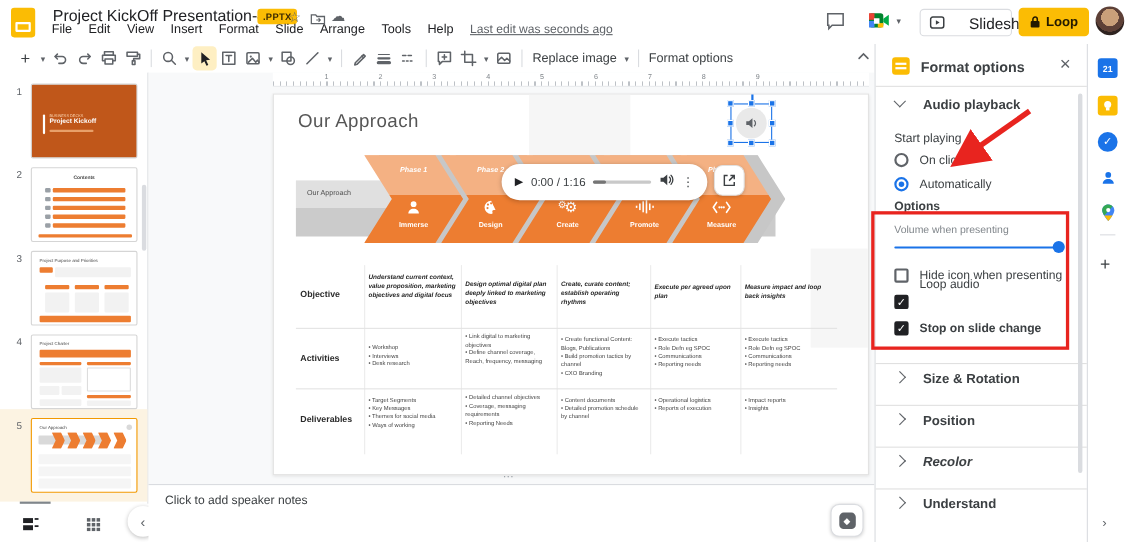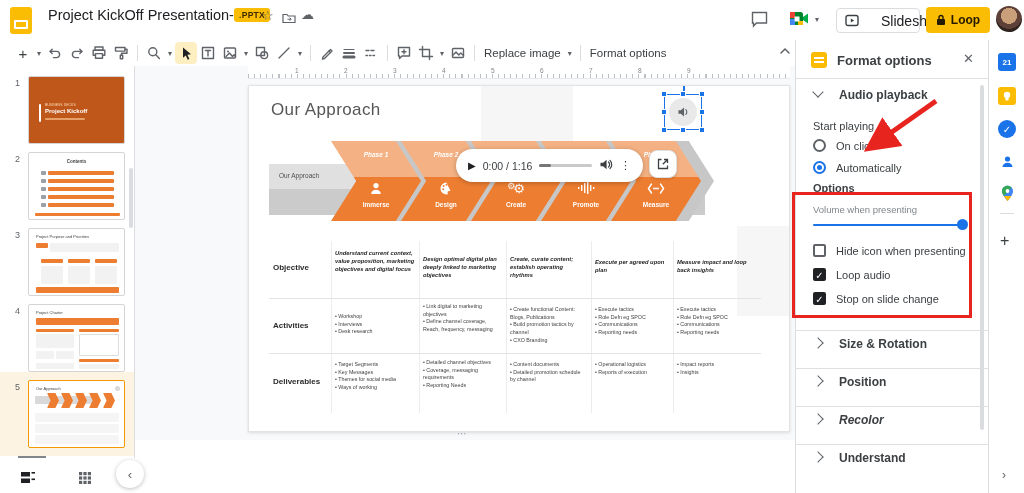--- a/index.html
+++ b/index.html
@@ -141,20 +141,32 @@
   <div class="abs pptx-badge">.PPTX</div>
   <div class="abs hdr-ic" style="left:262px;">☆</div>
   <div class="abs" style="left:282px;top:10px;">
     <svg width="14" height="12" viewBox="0 0 14 12">
         <path d="M1 2.5h4l1.2 1.5H13v6.5H1z" fill="none" stroke="#5f6368" stroke-width="1.2"></path>
         <path d="M5.5 7.2h3.4M7.6 5.6l1.6 1.6-1.6 1.6" fill="none" stroke="#5f6368" stroke-width="1"></path>
       </svg>
   </div>
   <div class="abs hdr-ic" style="left:301px;top:7px;">☁</div>
 
+  <div class="abs menu-row">
+    <span>File</span>
+    <span>Edit</span>
+    <span>View</span>
+    <span>Insert</span>
+    <span>Format</span>
+    <span>Slide</span>
+    <span>Arrange</span>
+    <span>Tools</span>
+    <span>Help</span>
+    <span class="last-edit">Last edit was seconds ago</span>
+  </div>
 
   <div class="abs" style="left:750px;top:10px;">
     <svg width="19" height="19" viewBox="0 0 19 19">
         <path d="M2.5 2.5h14v10.5h-10L3.5 16V13h-1z" fill="none" stroke="#5f6368" stroke-width="1.4"></path>
       </svg>
   </div>
   <div class="abs" style="left:788px;top:9px;display:flex;align-items:center;">
     <svg width="24" height="20" viewBox="0 0 24 20">
       <rect x="2" y="3" width="13" height="13" rx="2.5" fill="#00832d"></rect>
       <rect x="2" y="3" width="5" height="6" fill="#ea4335"></rect>
@@ -590,20 +602,26 @@
         <div class="cell" style="left:326px;top:120px;width:74px;">• Operational logistics
 • Reports of execution</div>
         <div class="cell" style="left:408px;top:120px;width:80px;">• Impact reports
 • Insights</div>
       </div>
     </div>
 
     <div class="abs page-dots">⋯</div>
   </div>
 
+  <div class="abs notes">
+    <div class="abs notes-text">Click to add speaker notes</div>
+    <div class="abs explore-btn">
+      <div class="explore-glyph">◆</div>
+    </div>
+  </div>
 
   <div class="abs panel">
     <div class="panel-hdr-ic"></div>
     <div class="abs panel-title">Format options</div>
     <div class="abs panel-close">✕</div>
     <div class="pdiv" style="top:38px;"></div>
 
     <div class="chev-d down" style="left:18px;top:48px;"></div>
     <div class="sec-label" style="left:43px;top:48px;">Audio playback</div>
 
@@ -615,23 +633,23 @@
 
     <div class="plabel" style="left:17px;top:142px;font-weight:bold;">Options</div>
 
     <div class="vol-label" style="left:17px;top:164px;">Volume when presenting</div>
     <div class="slider-track" style="left:17px;top:184px;width:150px;"></div>
     <div class="slider-thumb" style="left:161px;top:179px;"></div>
 
     <div class="cbox" style="left:17px;top:204px;"></div>
     <div class="plabel" style="left:40px;top:205px;">Hide icon when presenting</div>
     <div class="cbox on" style="left:17px;top:228px;">✓</div>
-    <div class="plabel" style="left:40px;top:229px;">Loop audio</div>
+    <div class="plabel" style="left:40px;top:213px;">Loop audio</div>
     <div class="cbox on" style="left:17px;top:252px;">✓</div>
-    <div class="plabel" style="left:40px;top:253px;">Stop on slide change</div>
+    <div class="plabel" style="left:40px;top:253px;font-weight:bold;">Stop on slide change</div>
 
     <div class="pdiv" style="top:290px;"></div>
     <div class="chev-d right" style="left:18px;top:299px;"></div>
     <div class="sec-label" style="left:43px;top:297px;">Size &amp; Rotation</div>
     <div class="pdiv" style="top:328px;"></div>
     <div class="chev-d right" style="left:18px;top:337px;"></div>
     <div class="sec-label" style="left:43px;top:335px;">Position</div>
     <div class="pdiv" style="top:366px;"></div>
     <div class="chev-d right" style="left:18px;top:375px;"></div>
     <div class="sec-label" style="left:43px;top:373px;font-style:italic;">Recolor</div>

